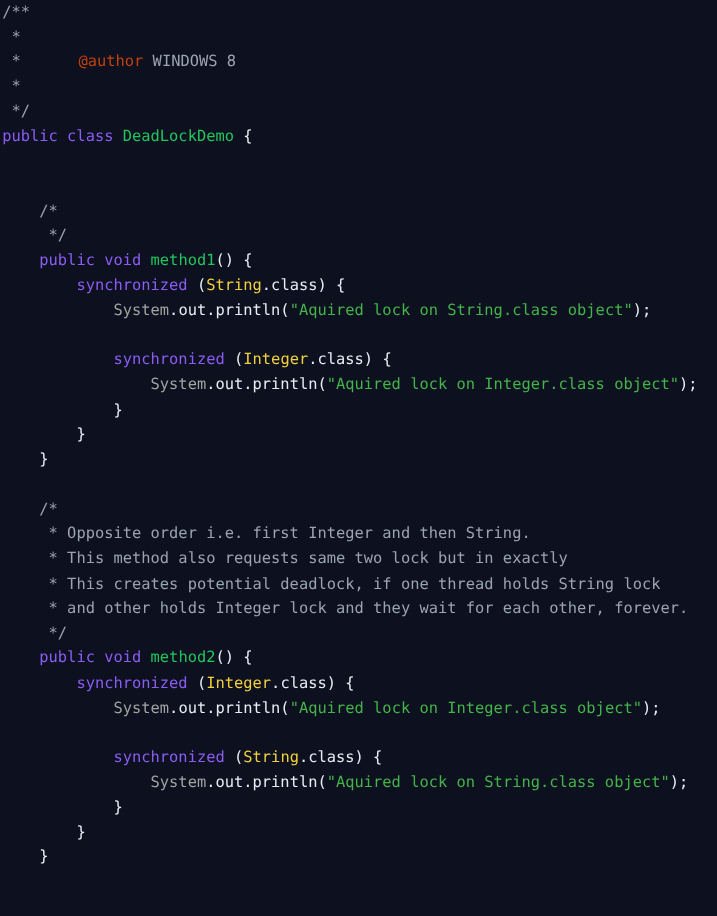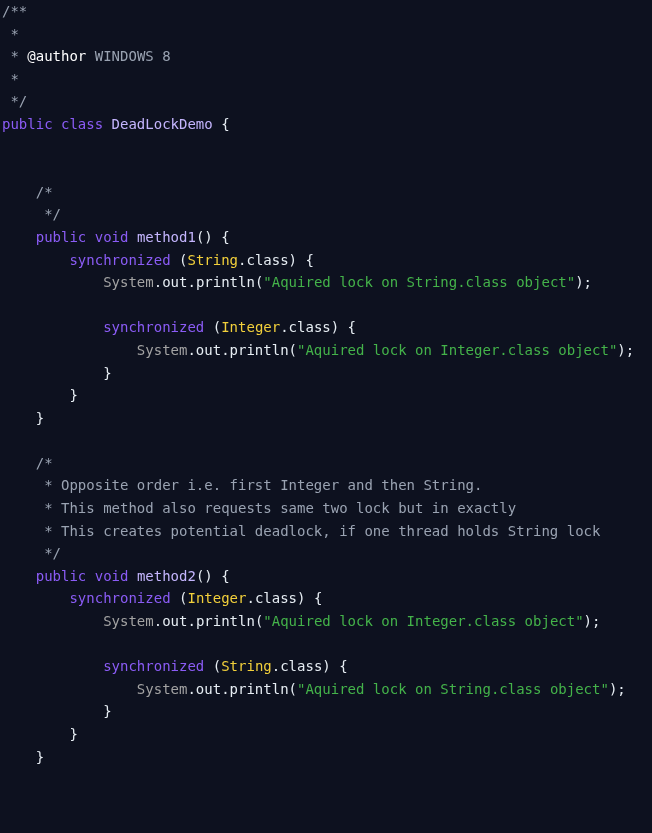--- a/index.html
+++ b/index.html
@@ -24,23 +24,23 @@
     height: 22.6px;
     line-height: 22.6px;
     font-size: 14px;
     white-space: pre;
     padding-left: 2px;
     letter-spacing: 0px;
     font-family: "DejaVu Sans Mono", "Liberation Mono", monospace;
   }
   .tok { white-space: pre; }
   .t-comment  { color: #9aa3b2; }
-  .t-doctag   { color: #ffffff; }
+  .t-doctag   { color: #c2410c; margin-left: 44px; }
   .t-keyword  { color: #8b5cf6; }
-  .t-type     { color: #c4b5fd; }
+  .t-type     { color: #22c55e; }
   .t-class    { color: #f2d03b; text-align: right; }
   .t-plain    { color: #e6edf3; }
   .t-string   { color: #44b34a; }
   .t-ident    { color: #a3a3a3; }
 </style>
 </head>
 <body>
 
 <div id="code-editor">
     <div class="code-line"><span class="tok t-comment">/**</span></div>
@@ -60,20 +60,21 @@
     <div class="code-line">            <span class="tok t-keyword">synchronized </span><span class="tok t-plain">(</span><span class="tok t-class">Integer</span><span class="tok t-plain">.class) {</span></div>
     <div class="code-line">                <span class="tok t-ident">System</span><span class="tok t-plain">.out.println(</span><span class="tok t-string">"Aquired lock on Integer.class object"</span><span class="tok t-plain">);</span></div>
     <div class="code-line">            <span class="tok t-plain">}</span></div>
     <div class="code-line">        <span class="tok t-plain">}</span></div>
     <div class="code-line">    <span class="tok t-plain">}</span></div>
     <div class="code-line">&nbsp;</div>
     <div class="code-line">    <span class="tok t-comment">/*</span></div>
     <div class="code-line">    <span class="tok t-comment"> * Opposite order i.e. first Integer and then String.</span></div>
     <div class="code-line">    <span class="tok t-comment"> * This method also requests same two lock but in exactly</span></div>
     <div class="code-line">    <span class="tok t-comment"> * This creates potential deadlock, if one thread holds String lock</span></div>
+    <div class="code-line">    <span class="tok t-comment"> * and other holds Integer lock and they wait for each other, forever.</span></div>
     <div class="code-line">    <span class="tok t-comment"> */</span></div>
     <div class="code-line">    <span class="tok t-keyword">public void </span><span class="tok t-type">method2</span><span class="tok t-plain">() {</span></div>
     <div class="code-line">        <span class="tok t-keyword">synchronized </span><span class="tok t-plain">(</span><span class="tok t-class">Integer</span><span class="tok t-plain">.class) {</span></div>
     <div class="code-line">            <span class="tok t-ident">System</span><span class="tok t-plain">.out.println(</span><span class="tok t-string">"Aquired lock on Integer.class object"</span><span class="tok t-plain">);</span></div>
     <div class="code-line">&nbsp;</div>
     <div class="code-line">            <span class="tok t-keyword">synchronized </span><span class="tok t-plain">(</span><span class="tok t-class">String</span><span class="tok t-plain">.class) {</span></div>
     <div class="code-line">                <span class="tok t-ident">System</span><span class="tok t-plain">.out.println(</span><span class="tok t-string">"Aquired lock on String.class object"</span><span class="tok t-plain">);</span></div>
     <div class="code-line">            <span class="tok t-plain">}</span></div>
     <div class="code-line">        <span class="tok t-plain">}</span></div>
     <div class="code-line">    <span class="tok t-plain">}</span></div>

